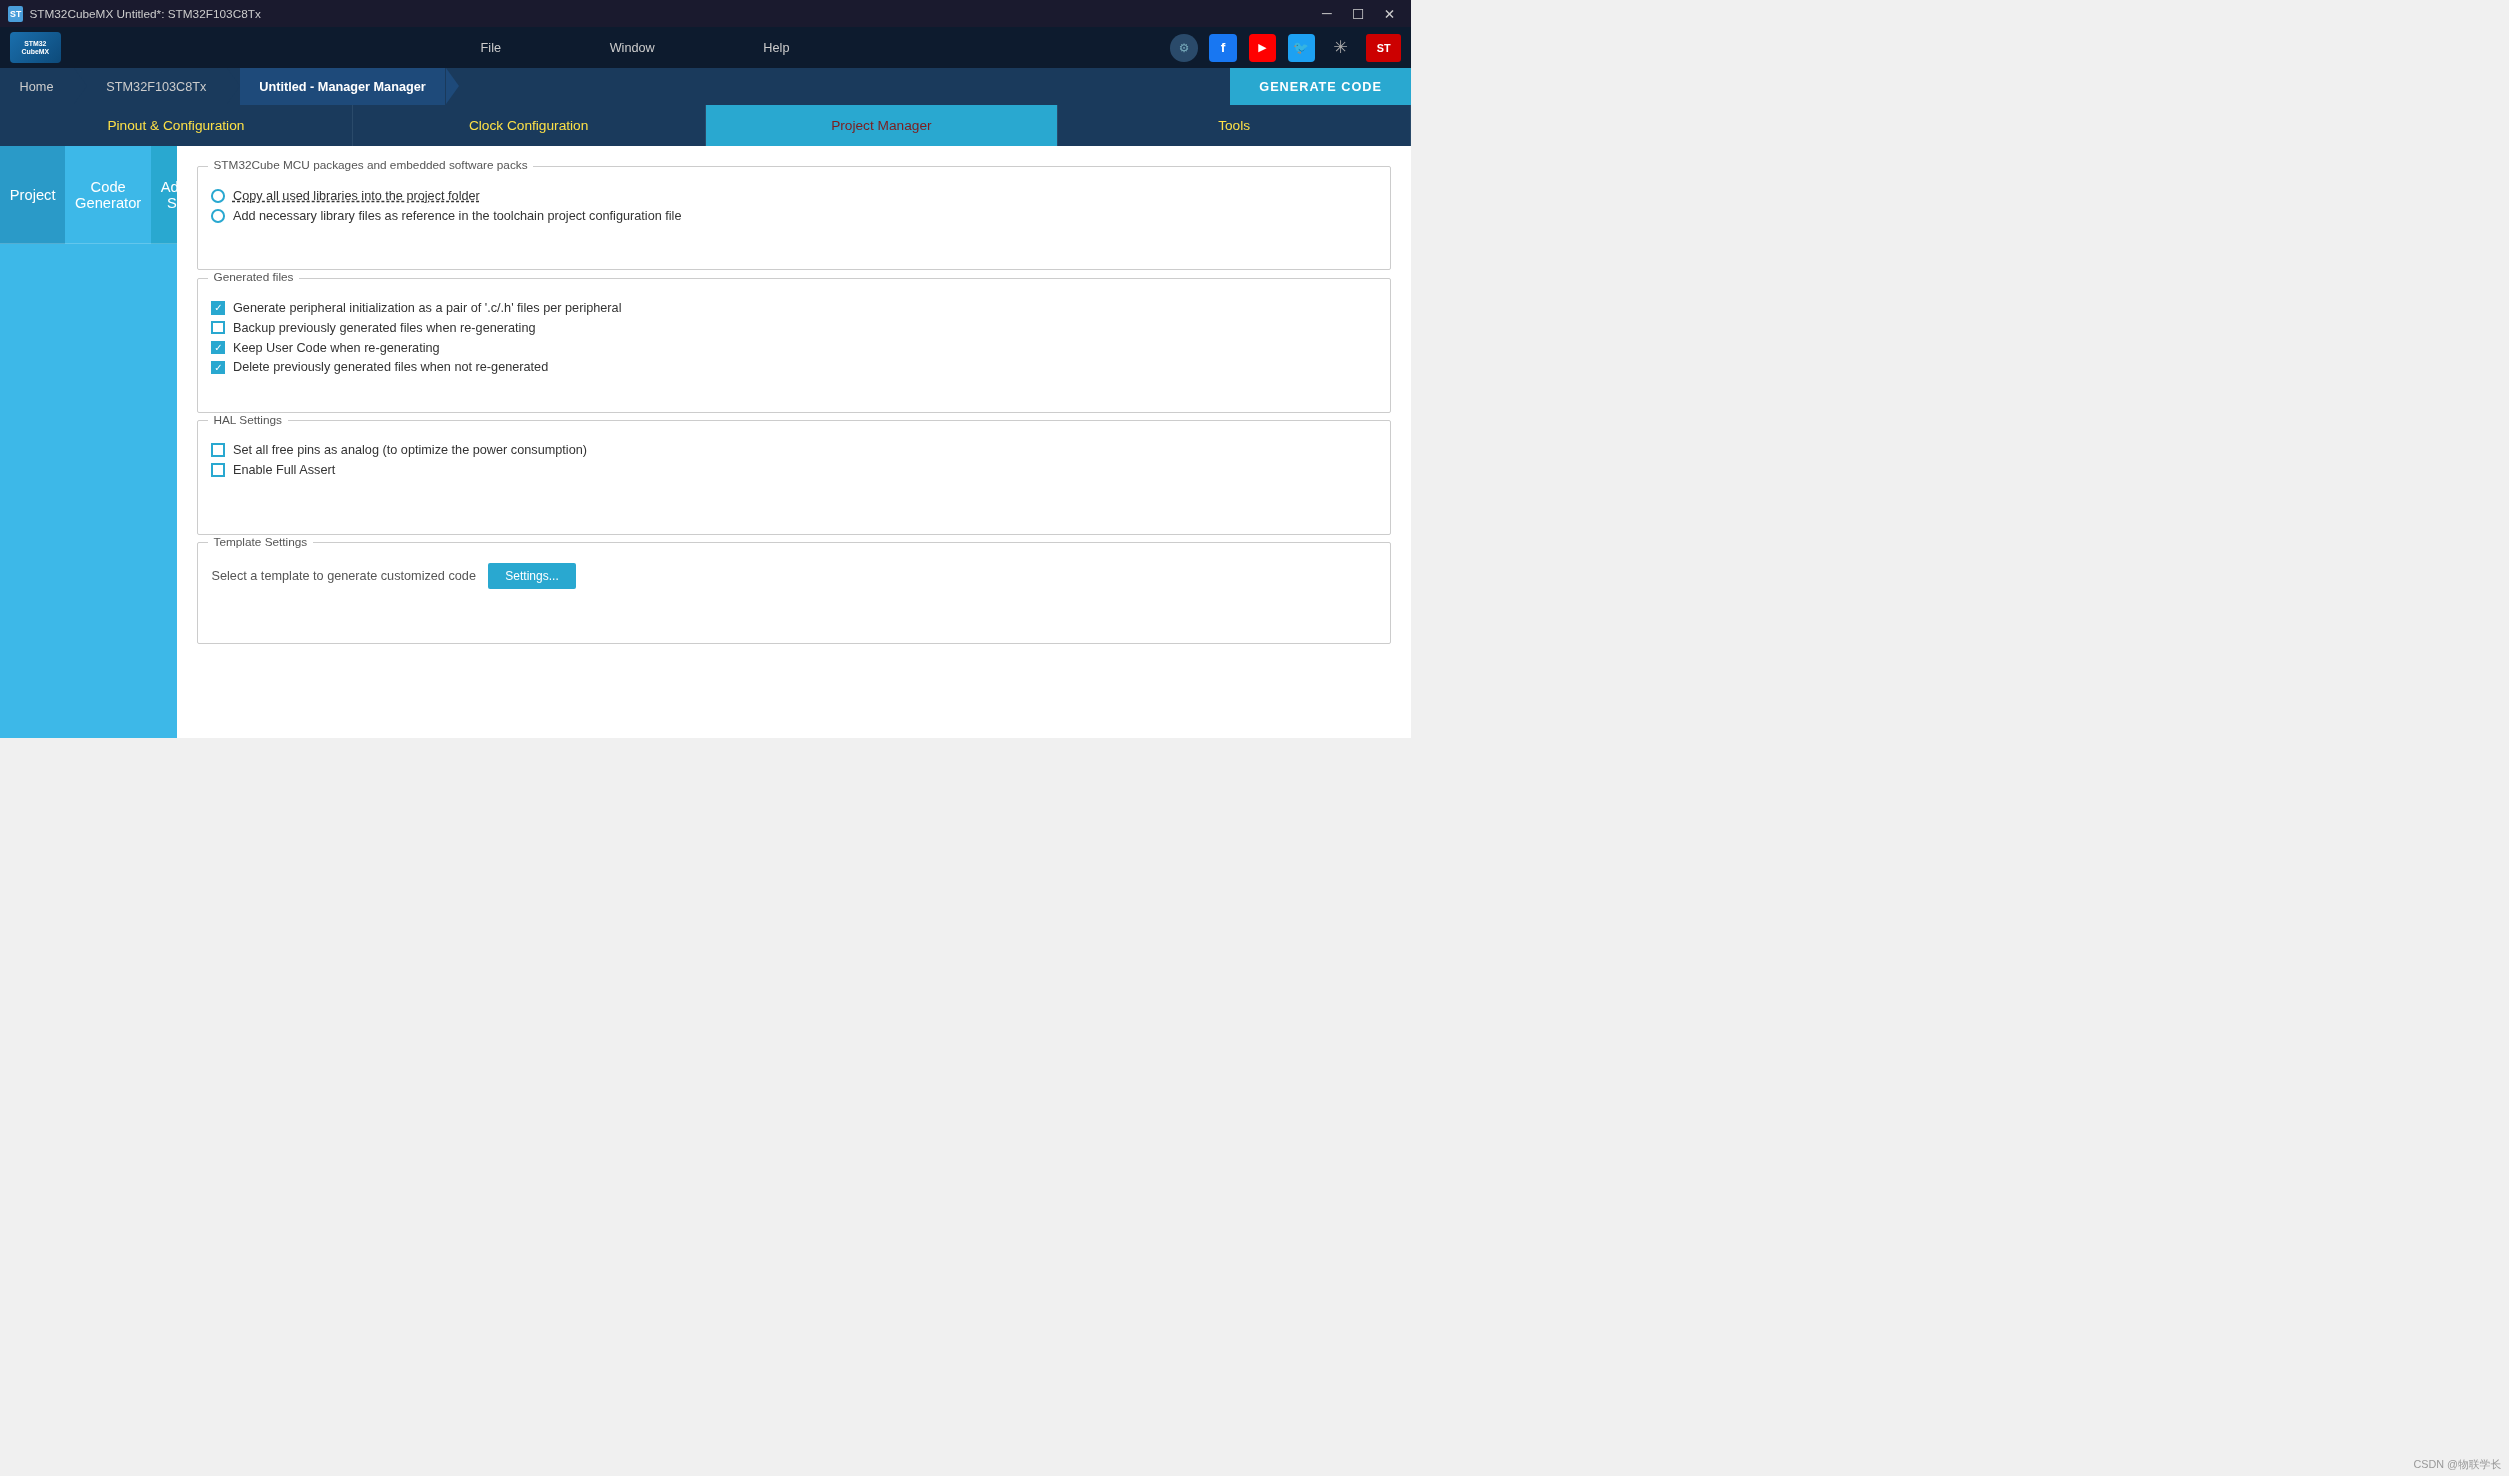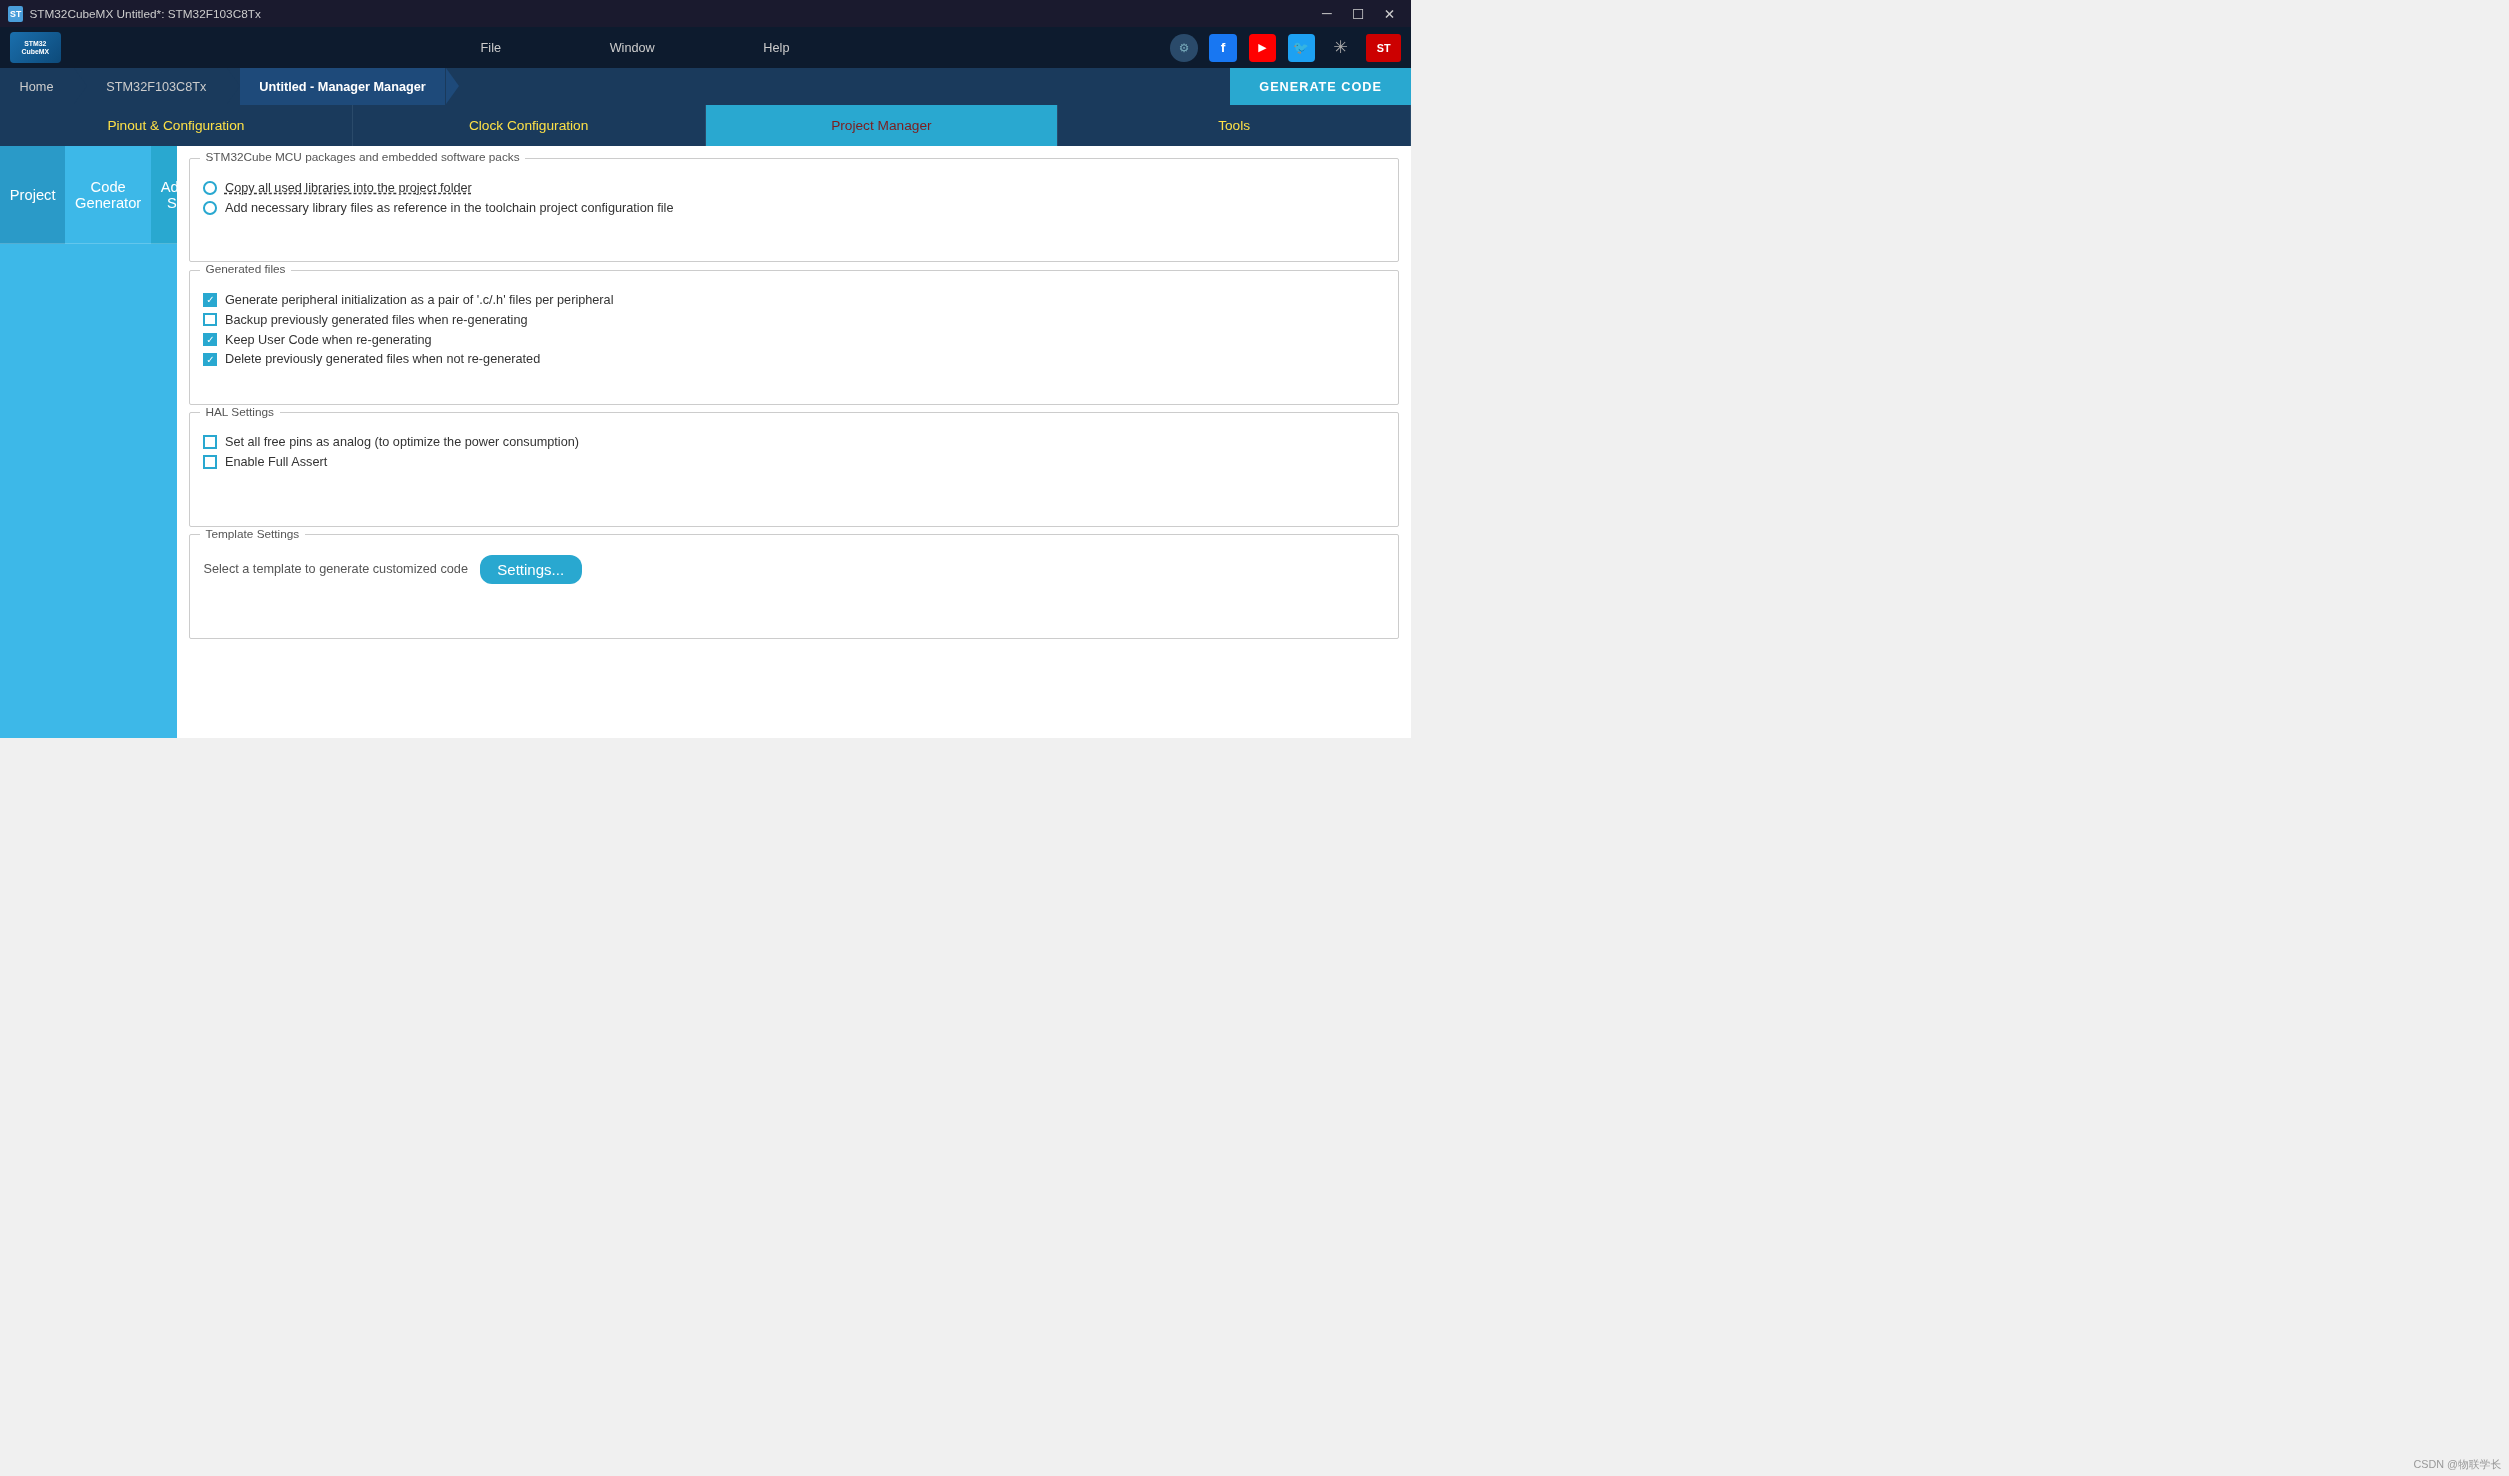--- a/index.html
+++ b/index.html
@@ -121,21 +121,21 @@
       text-align: center; padding: 9.8px;
     }
     .sidebar-item:nth-child(1) { background: #2a9ac8; }
     .sidebar-item:nth-child(2) { background: #3db8e8; }
     .sidebar-item:nth-child(3) { background: #29a8d0; }
 
     
     .content-panel {
       flex: 1;
       background: white;
-      padding: 4px;
+      padding: 12px;
       overflow-y: auto;
     }
 
     
     .section-box {
       border: 1px solid #ccc;
       margin: 7.8px 7.8px;
       border-radius: 2px;
       position: relative;
       padding: 15.7px 13.7px 11.8px 13.7px;
@@ -189,23 +189,23 @@
     .template-row {
       display: flex; align-items: center; gap: 11.8px;
       font-size: 12.7px; color: #555;
       padding: 3.9px 0;
     }
     .settings-btn {
       background: #29a8d0;
       color: white;
       border: none;
       padding: 5.9px 17.6px;
-      font-size: 15px;
+      font-size: 12px;
       cursor: pointer;
-      border-radius: 12px;
+      border-radius: 2px;
     }
 
     .watermark {
       position: fixed; bottom: 3.9px; right: 7.8px;
       font-size: 10.8px; color: #999;
     }
   </style>
 </head>
 <body>
 

